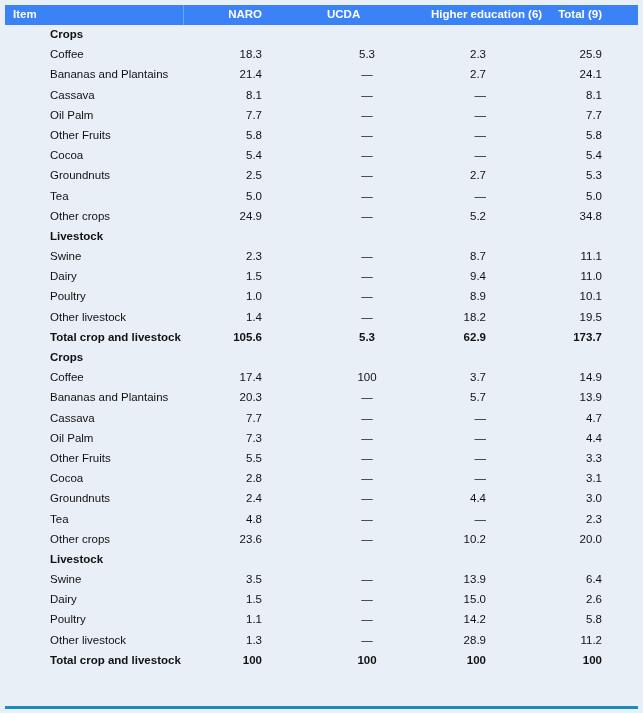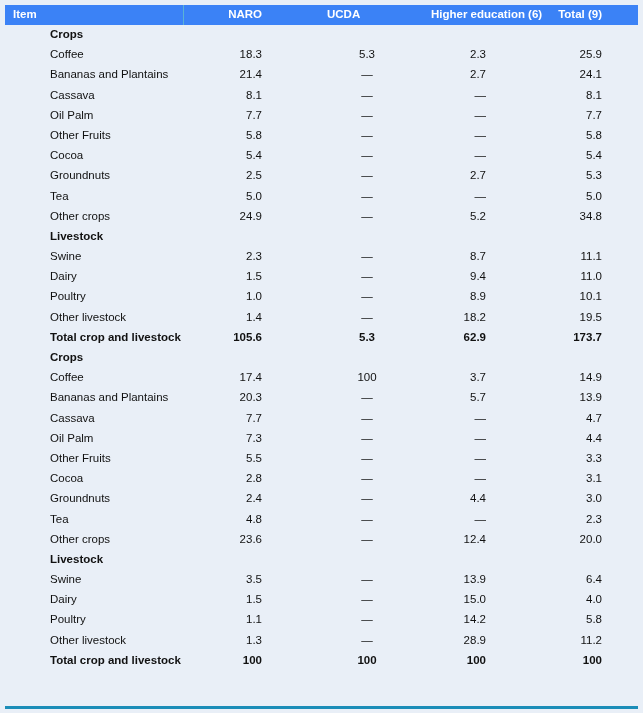--- a/index.html
+++ b/index.html
@@ -209,39 +209,39 @@
         <span class="cell c-item">Tea</span>
         <span class="cell c-naro">4.8</span>
         <span class="cell c-ucda">—</span>
         <span class="cell c-he">—</span>
         <span class="cell c-tot">2.3</span>
       </div>
       <div class="row">
         <span class="cell c-item">Other crops</span>
         <span class="cell c-naro">23.6</span>
         <span class="cell c-ucda">—</span>
-        <span class="cell c-he">12.4</span>
+        <span class="cell c-he">10.2</span>
         <span class="cell c-tot">20.0</span>
       </div>
       <div class="row group">
         <span class="cell c-item">Livestock</span>
       </div>
       <div class="row">
         <span class="cell c-item">Swine</span>
         <span class="cell c-naro">3.5</span>
         <span class="cell c-ucda">—</span>
         <span class="cell c-he">13.9</span>
         <span class="cell c-tot">6.4</span>
       </div>
       <div class="row">
         <span class="cell c-item">Dairy</span>
         <span class="cell c-naro">1.5</span>
         <span class="cell c-ucda">—</span>
         <span class="cell c-he">15.0</span>
-        <span class="cell c-tot">4.0</span>
+        <span class="cell c-tot">2.6</span>
       </div>
       <div class="row">
         <span class="cell c-item">Poultry</span>
         <span class="cell c-naro">1.1</span>
         <span class="cell c-ucda">—</span>
         <span class="cell c-he">14.2</span>
         <span class="cell c-tot">5.8</span>
       </div>
       <div class="row">
         <span class="cell c-item">Other livestock</span>

